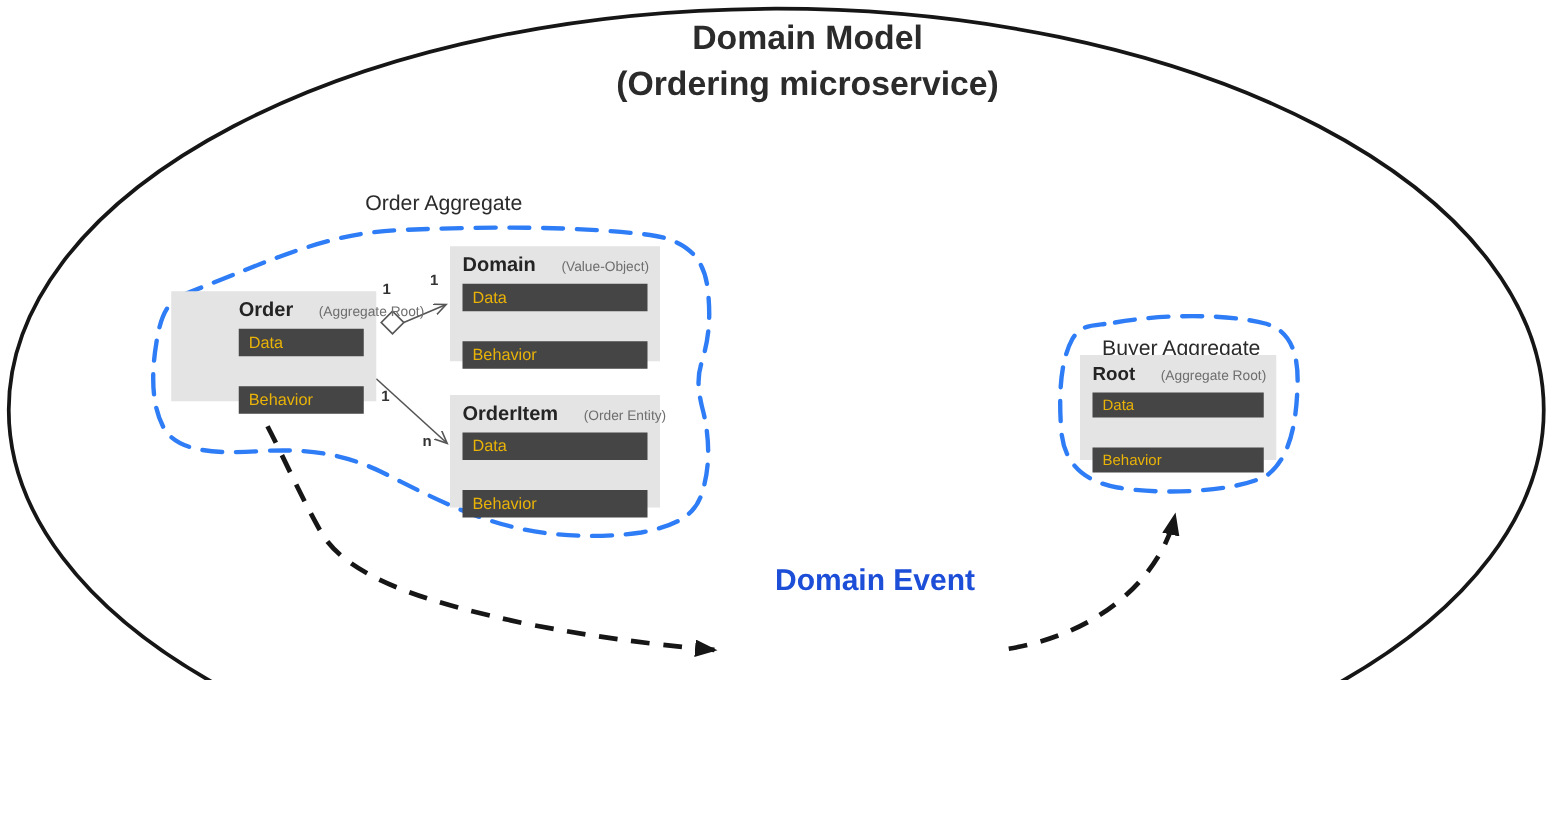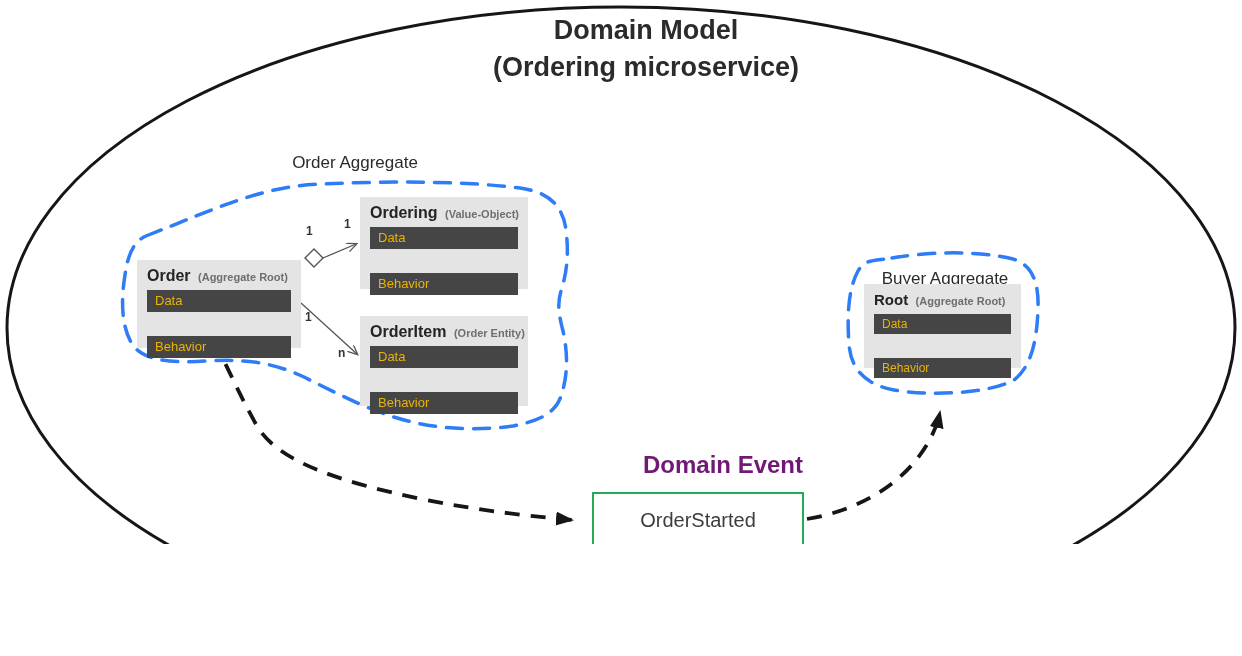--- a/index.html
+++ b/index.html
@@ -18,27 +18,27 @@
   .thin-line { fill:none; stroke:#555555; stroke-width:1.3; }
   .diamond { fill:#ffffff; stroke:#555555; stroke-width:1.4; }
 
   .abs { position:absolute; }
   .title {
     left:321px; top:12px; width:650px; text-align:center;
     font-size:27px; font-weight:bold; color:#2b2b2b; line-height:37px;
   }
   .agg-label { font-size:17px; font-weight:normal; color:#2b2b2b; text-align:center; }
   .event-label {
-    left:597px; top:451px; width:206px; text-align:right;
-    font-size:24px; font-weight:bold; color:#701a75;
+    left:597px; top:451px; width:206px; text-align:center;
+    font-size:24px; font-weight:bold; color:#1d4ed8;
   }
   .entity { background:var(--boxBg,#e4e4e4); box-sizing:border-box; }
   .entity-header { padding:7px 10px 5px; white-space:nowrap; }
   .entity-name { font-size:16px; font-weight:bold; color:#242424; }
-  .entity-st { font-size:11px; color:#6e6e6e; margin-left:3px;font-weight:bold; }
+  .entity-st { font-size:11px; color:#6e6e6e; margin-left:16px; }
   .bar {
     height:22px; margin:0 10px 24px; background:var(--barDark,#454545);
     color:#eab308; font-weight:normal; font-size:13px; line-height:22px;
     padding-left:8px; box-sizing:border-box;
   }
   .event-box {
     left:592px; top:492px; width:212px; height:57px;
     border:2px solid var(--eventGreen,#23ac55); background:#ffffff;
     display:flex; align-items:center; justify-content:center; box-sizing:border-box;
   }
@@ -102,32 +102,32 @@
 
   <div class="abs title">
     <div>Domain Model</div>
     <div>(Ordering microservice)</div>
   </div>
 
   <div class="abs agg-label" style="left:250px; top:153px; width:210px;">Order Aggregate</div>
 
   <div class="abs agg-label" style="left:845px; top:226px; width:200px;margin-top:43px;">Buyer Aggregate</div>
 
-  <div class="abs entity" style="left:137px; top:260px; width:164px; height:88px;">
+  <div class="abs entity" style="left:137px; top:233px; width:164px; height:88px;padding-left:44px;">
     <div class="entity-header">
       <span class="entity-name">Order</span>
       <span class="entity-st">(Aggregate Root)</span>
     </div>
     <div class="bar">Data</div>
     <div class="bar">Behavior</div>
   </div>
 
   <div class="abs entity" style="left:360px; top:197px; width:168px; height:92px;">
     <div class="entity-header">
-      <span class="entity-name">Ordering</span>
+      <span class="entity-name">Domain</span>
       <span class="entity-st">(Value-Object)</span>
     </div>
     <div class="bar">Data</div>
     <div class="bar">Behavior</div>
   </div>
 
   <div class="abs entity" style="left:360px; top:316px; width:168px; height:90px;">
     <div class="entity-header">
       <span class="entity-name">OrderItem</span>
       <span class="entity-st">(Order Entity)</span>
@@ -144,17 +144,14 @@
     <div class="bar" style="height:20px; line-height:20px; font-size:12px;">Data</div>
     <div class="bar" style="height:20px; line-height:20px; font-size:12px;">Behavior</div>
   </div>
 
   <span class="abs mult" style="left:306px; top:224px;">1</span>
   <span class="abs mult" style="left:344px; top:217px;">1</span>
   <span class="abs mult" style="left:305px; top:310px;">1</span>
   <span class="abs mult" style="left:338px; top:346px;">n</span>
 
   <div class="abs event-label">Domain Event</div>
-  <div class="abs event-box">
-    <span class="event-name">OrderStarted</span>
-  </div>
 
 </div>
 
 </body></html>

